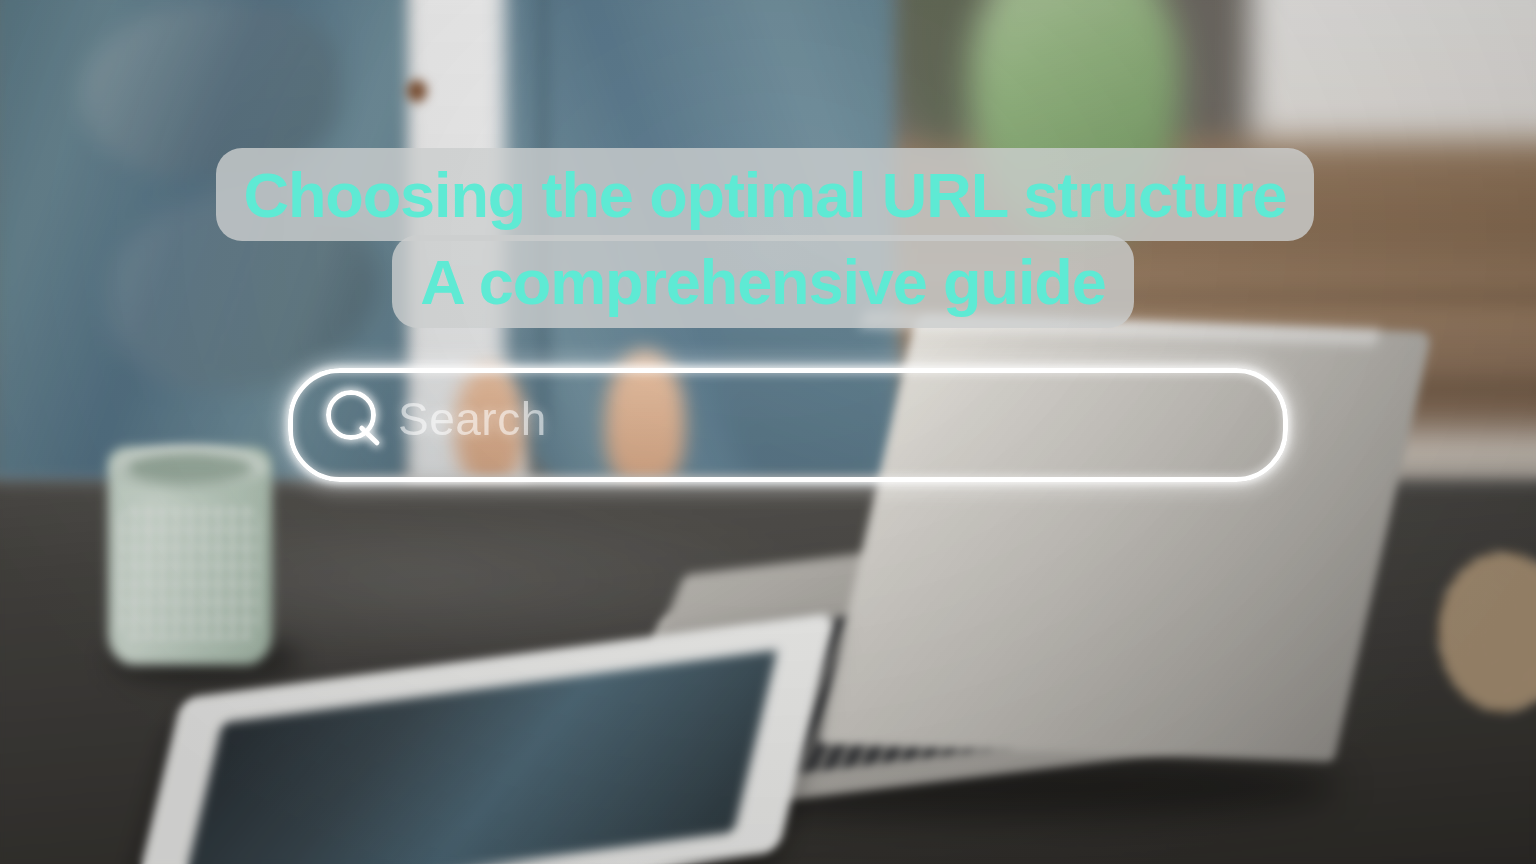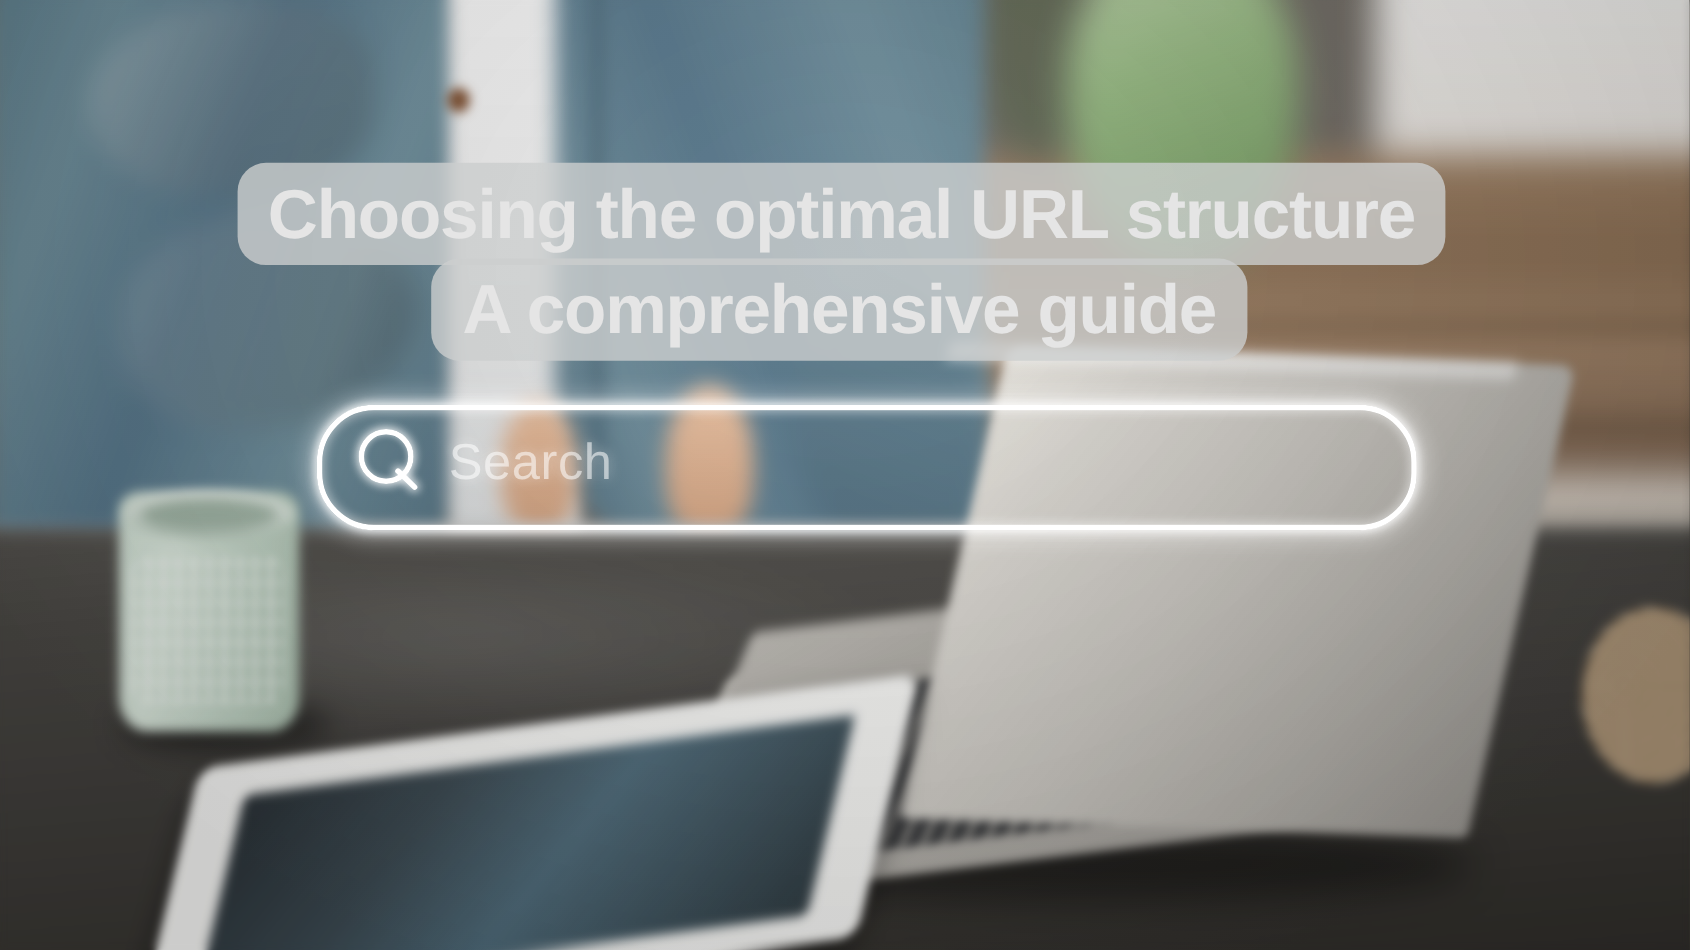--- a/index.html
+++ b/index.html
@@ -296,21 +296,21 @@
     width: 26px;
     height: 5px;
     background: #ffffff;
     border-radius: 4px;
     transform: rotate(44deg);
     transform-origin: left center;
     box-shadow: 0 0 8px 2px rgba(255,255,255,.8);
   }
   .search-placeholder {
     position: absolute;
-    left: 408px;
+    left: 398px;
     top: 392px;
     font-size: 46px;
     font-weight: 400;
     letter-spacing: .5px;
     color: rgba(255,255,255,.55);
     text-shadow: 0 0 12px rgba(255,255,255,.45);
     white-space: nowrap;
   }
 
   
@@ -323,21 +323,21 @@
   }
   .title-line {
     display: block;
     line-height: 1.0;
     margin: 0;
     white-space: nowrap;
   }
   .title-line .hl {
     display: inline-block;
     background: rgba(204,206,206,.80);
-    color: #e5e5e5;
+    color: #5eead4;
     font-size: 63px;
     font-weight: 700;
     letter-spacing: -1.1px;
     padding: 16px 28px 14px 28px;
     border-radius: 26px;
     -webkit-font-smoothing: antialiased;
   }
   .line1 { margin-left: -6px; }
   .line2 { margin-top: -6px; }
   .line3 { margin-top: -6px; margin-left: -10px; }

